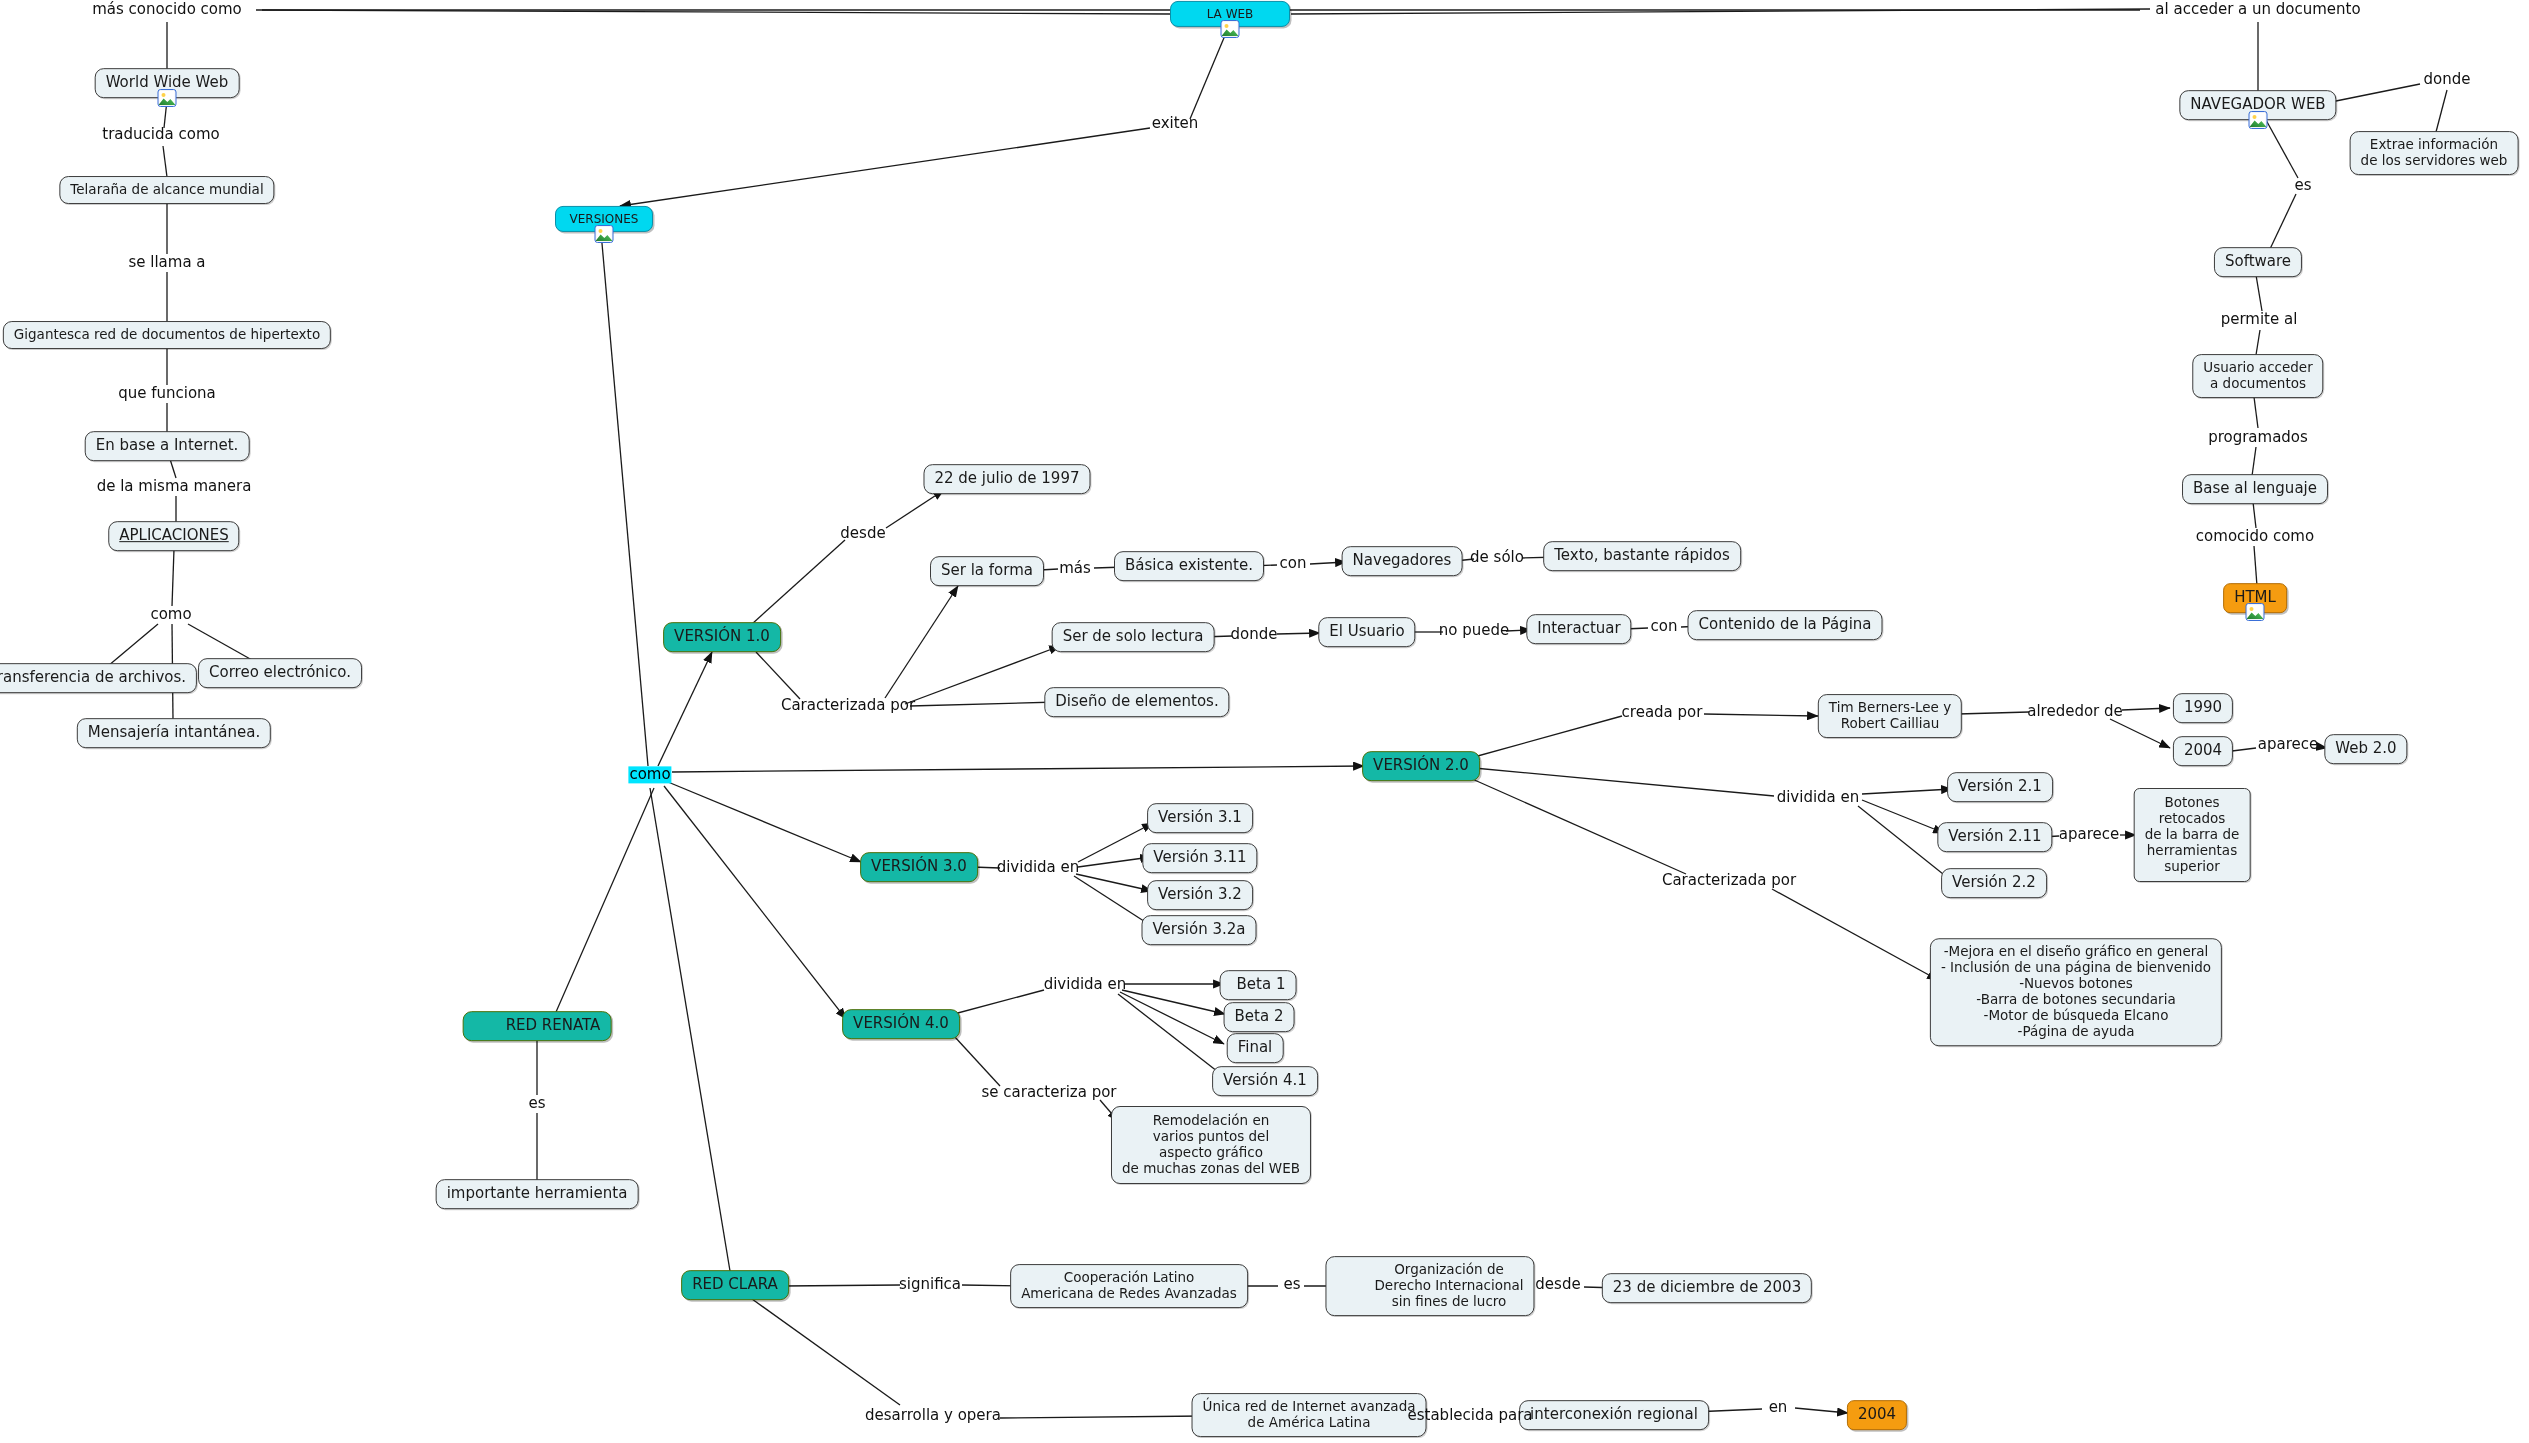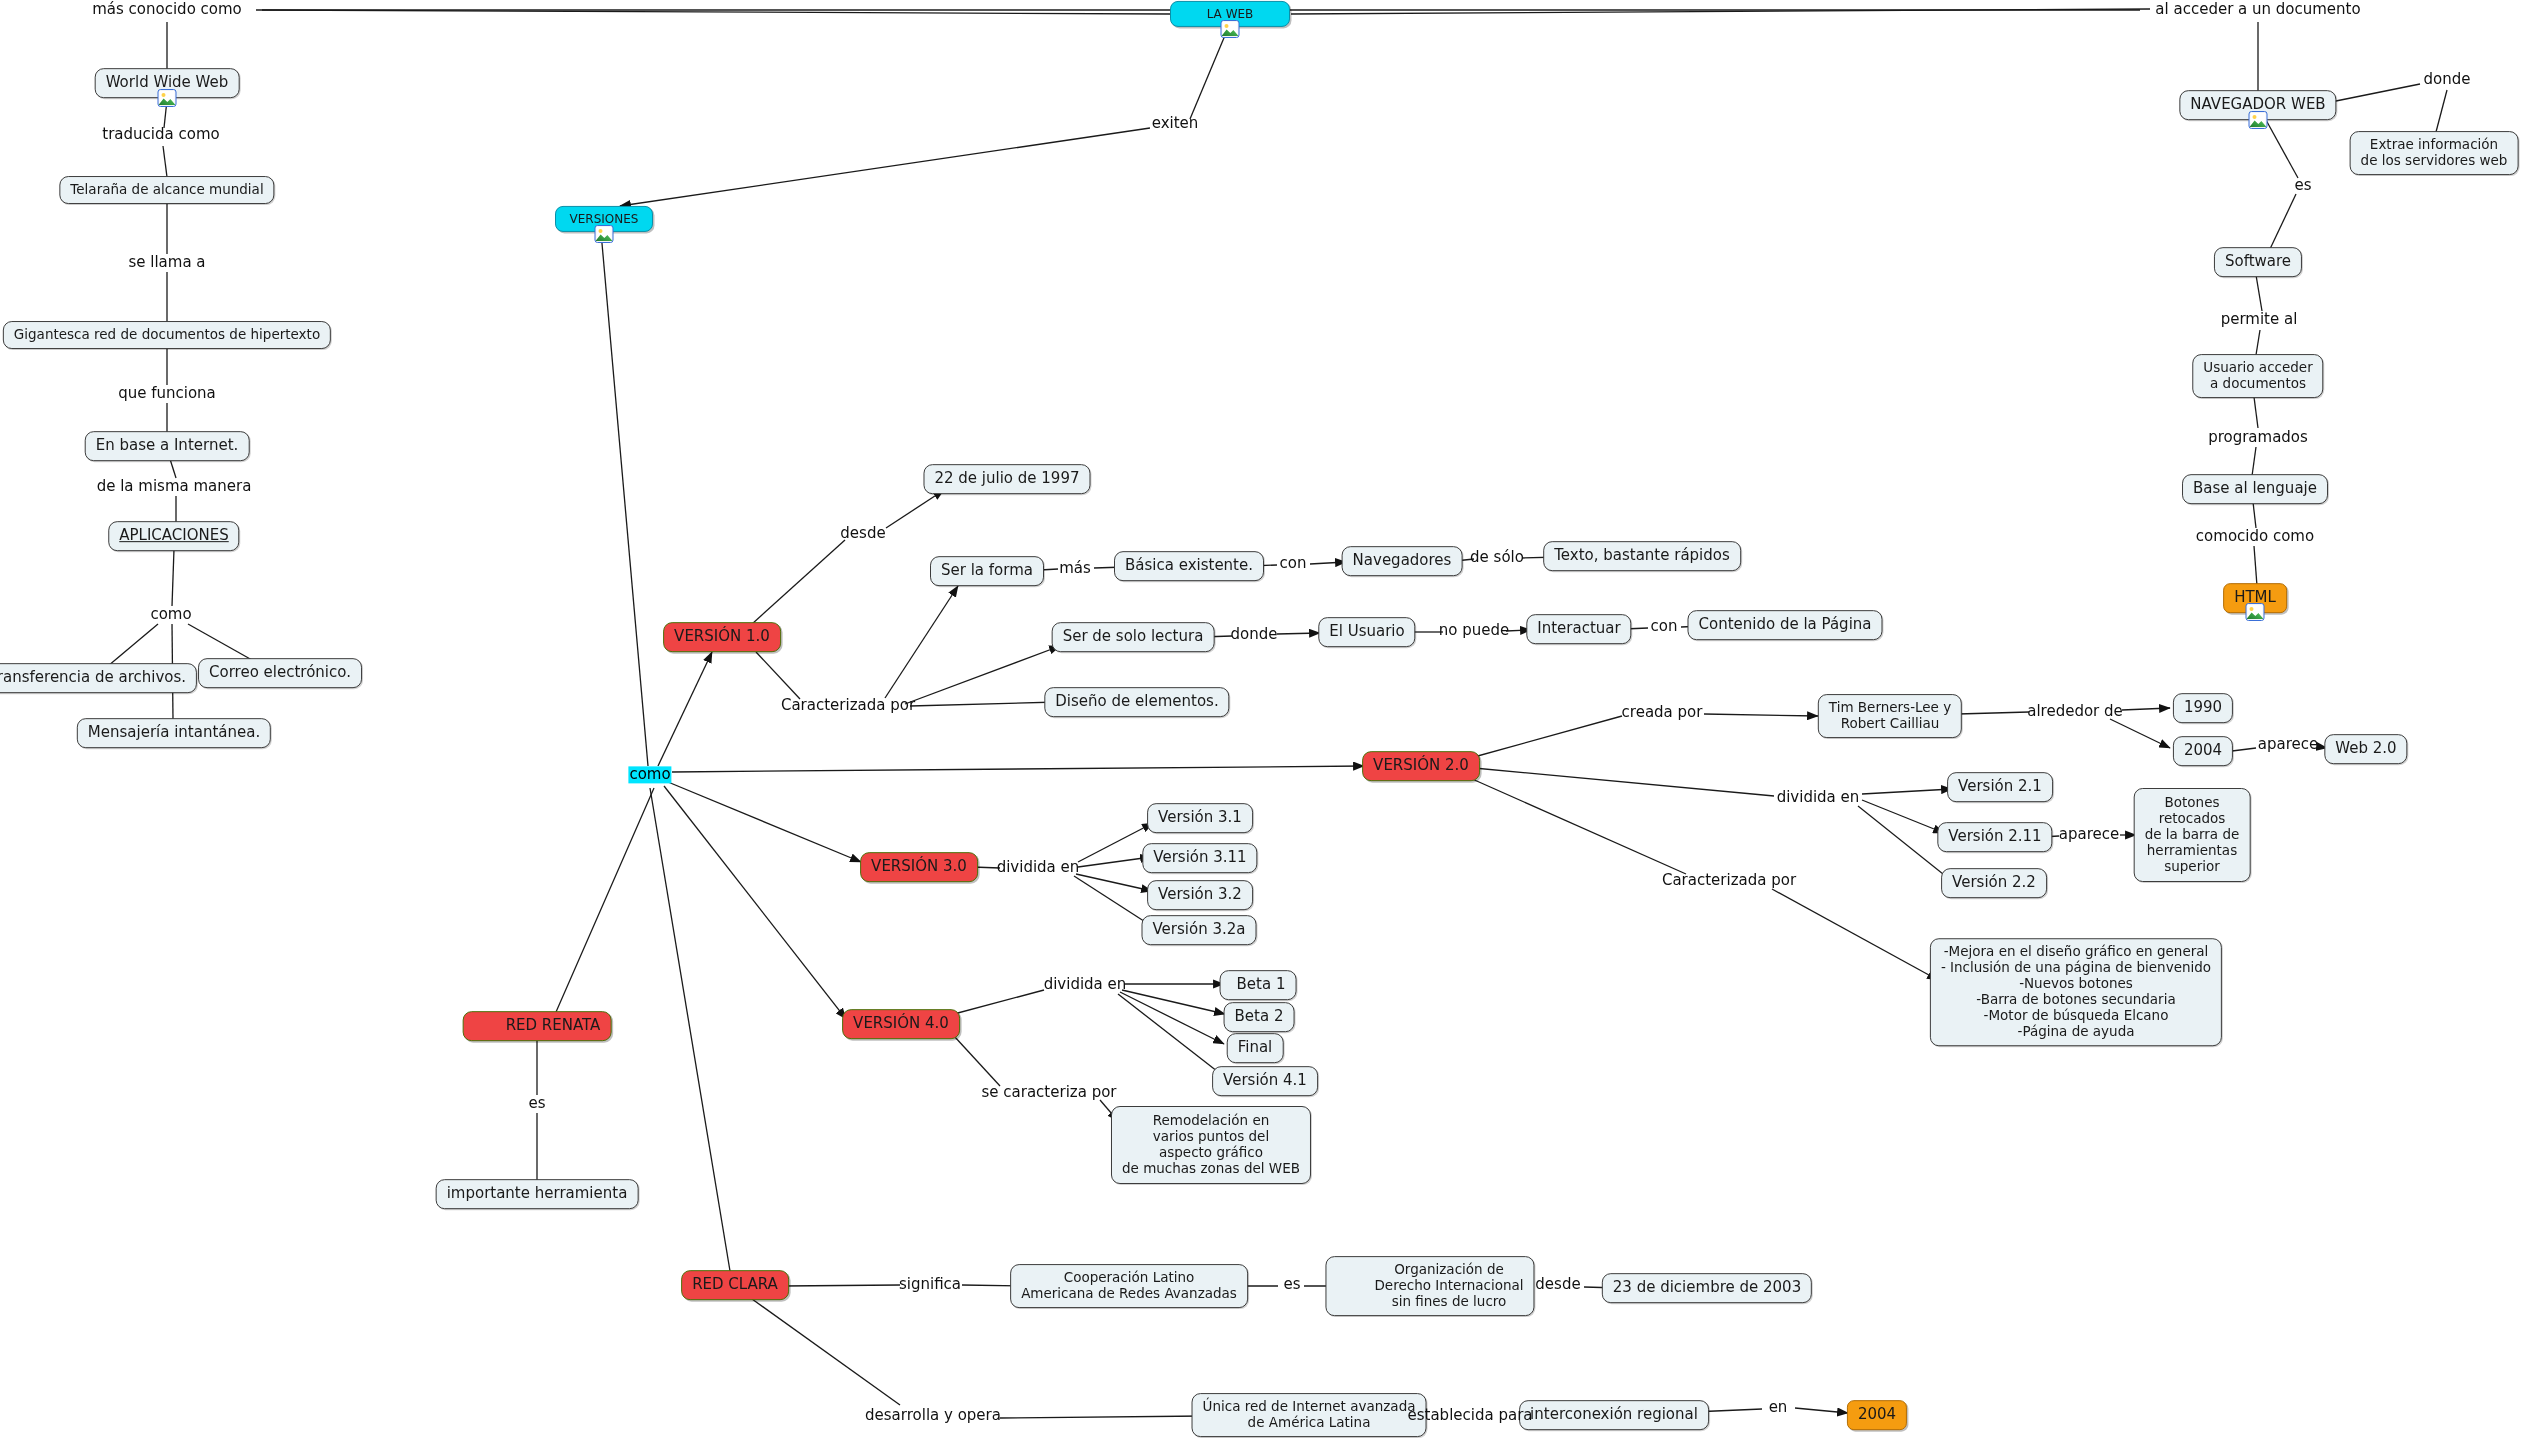--- a/index.html
+++ b/index.html
@@ -43,21 +43,21 @@
   }
   .node.concept { background: #eaf2f5; }
   .node.cyan {
     background: #00d8f0;
     border-color: #0b8fa8;
     border-radius: 8px;
     font-size: 12px;
     box-shadow: 1.5px 1.5px 0 rgba(0,0,0,0.25);
   }
   .node.green {
-    background: #ef4444;
+    background: #14b8a6;
     border-color: #4b7008;
     border-radius: 9px;
     font-size: 15px;
     box-shadow: 1.5px 1.5px 0 rgba(0,0,0,0.25);
   }
   .node.orange {
     background: #f59c10;
     border-color: #b36d03;
     border-radius: 7px;
     font-size: 15px;
@@ -268,21 +268,21 @@
       <div class="node concept" style="left: 1137px; top: 702px; min-width: 148px; min-height: 26px;">Diseño de elementos.</div>
       <div class="node green" style="left: 1421px; top: 766px; min-width: 104px; min-height: 26px;">VERSIÓN 2.0</div>
       <div class="node concept small" style="left: 1890px; top: 716px; min-width: 136px; min-height: 42px;">Tim Berners-Lee y
 Robert Cailliau</div>
       <div class="node concept" style="left: 2203px; top: 708px; min-width: 56px; min-height: 26px;">1990</div>
       <div class="node concept" style="left: 2203px; top: 751px; min-width: 56px; min-height: 26px;">2004</div>
       <div class="node concept" style="left: 2366px; top: 749px; min-width: 70px; min-height: 26px;">Web 2.0</div>
       <div class="node concept" style="left: 2000px; top: 787px; min-width: 86px; min-height: 26px;">Versión 2.1</div>
       <div class="node concept" style="left: 1995px; top: 837px; min-width: 90px; min-height: 26px;">Versión 2.11</div>
       <div class="node concept" style="left: 1994px; top: 883px; min-width: 86px; min-height: 26px;">Versión 2.2</div>
-      <div class="node concept small" style="left: 2192px; top: 835px; min-width: 104px; min-height: 94px;">Botones
+      <div class="node concept small" style="left: 2192px; top: 835px; min-width: 104px; min-height: 94px; border-radius: 6px;">Botones
 retocados
 de la barra de
 herramientas
 superior</div>
       <div class="node concept small" style="left: 2076px; top: 992px; min-width: 266px; min-height: 82px;">-Mejora en el diseño gráfico en general
 - Inclusión de una página de bienvenido
 -Nuevos botones
 -Barra de botones secundaria
 -Motor de búsqueda Elcano
 -Página de ayuda</div>

